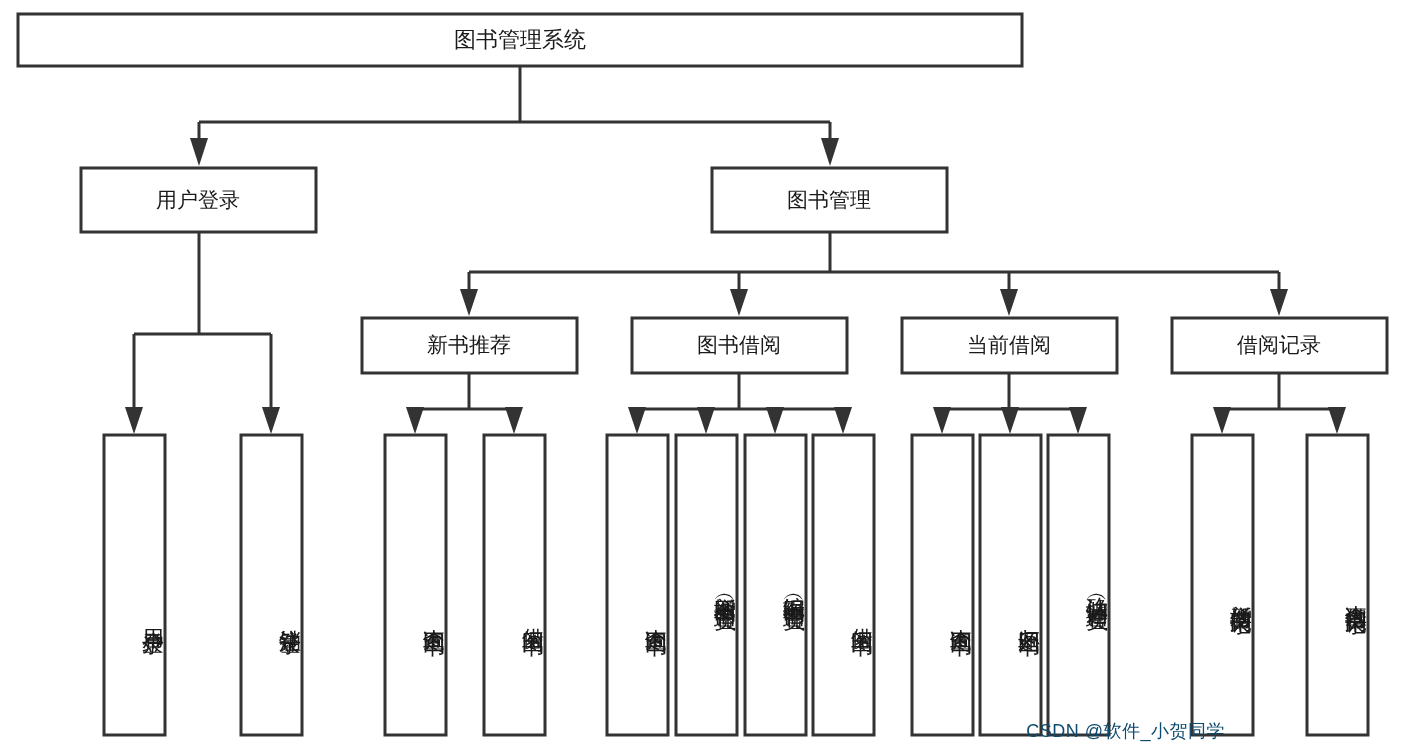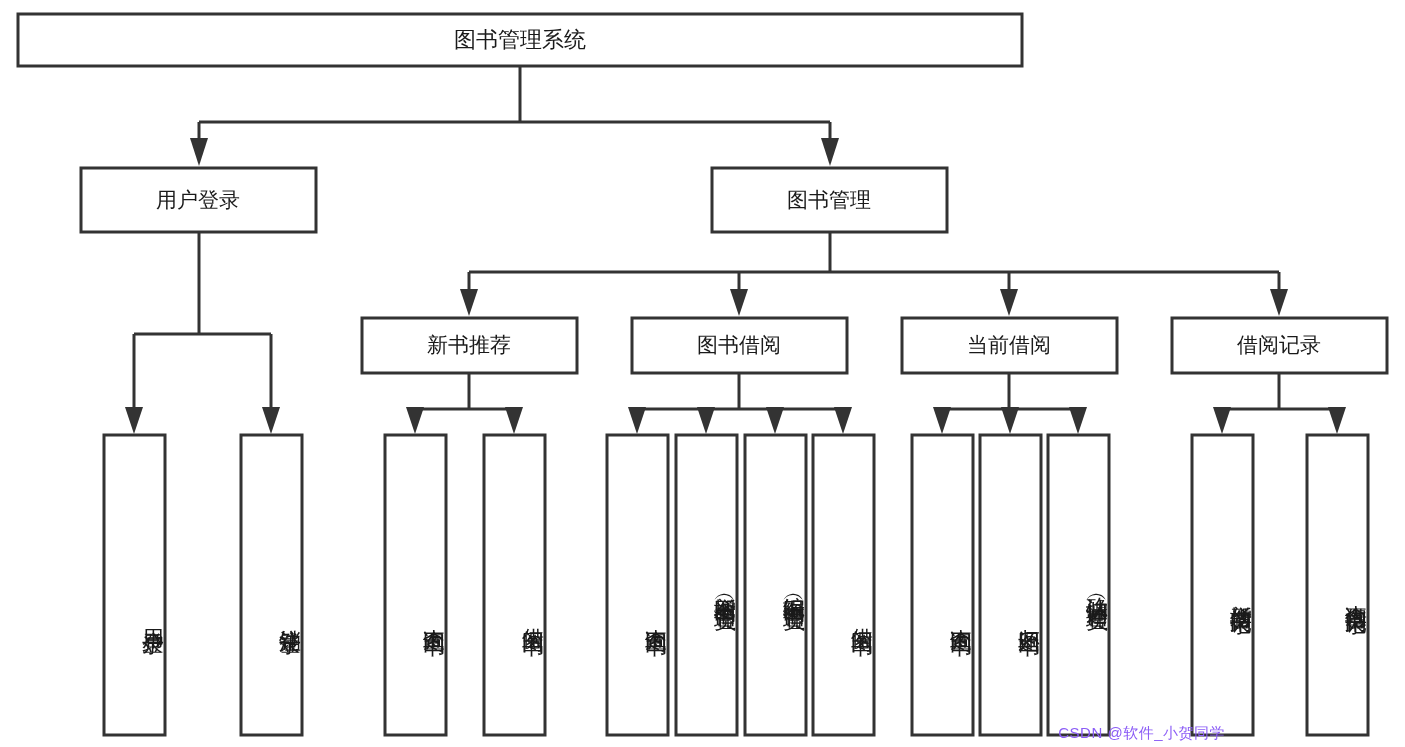--- a/index.html
+++ b/index.html
@@ -71,22 +71,22 @@
     pointer-events: none;
     display: flex;
     align-items: flex-start;
     justify-content: center;
   }
   .watermark {
     position: absolute;
     right: 10px;
     bottom: 4px;
     font-family: "Liberation Sans", sans-serif;
-    font-size: 15px;
-    color: #8b5cf6;
+    font-size: 18px;
+    color: #0c4a6e;
     letter-spacing: 0.5px;
     user-select: none;
     white-space: nowrap;
   }
 </style>
 </head>
 <body>
 
 <div id="diagram-root">
 

